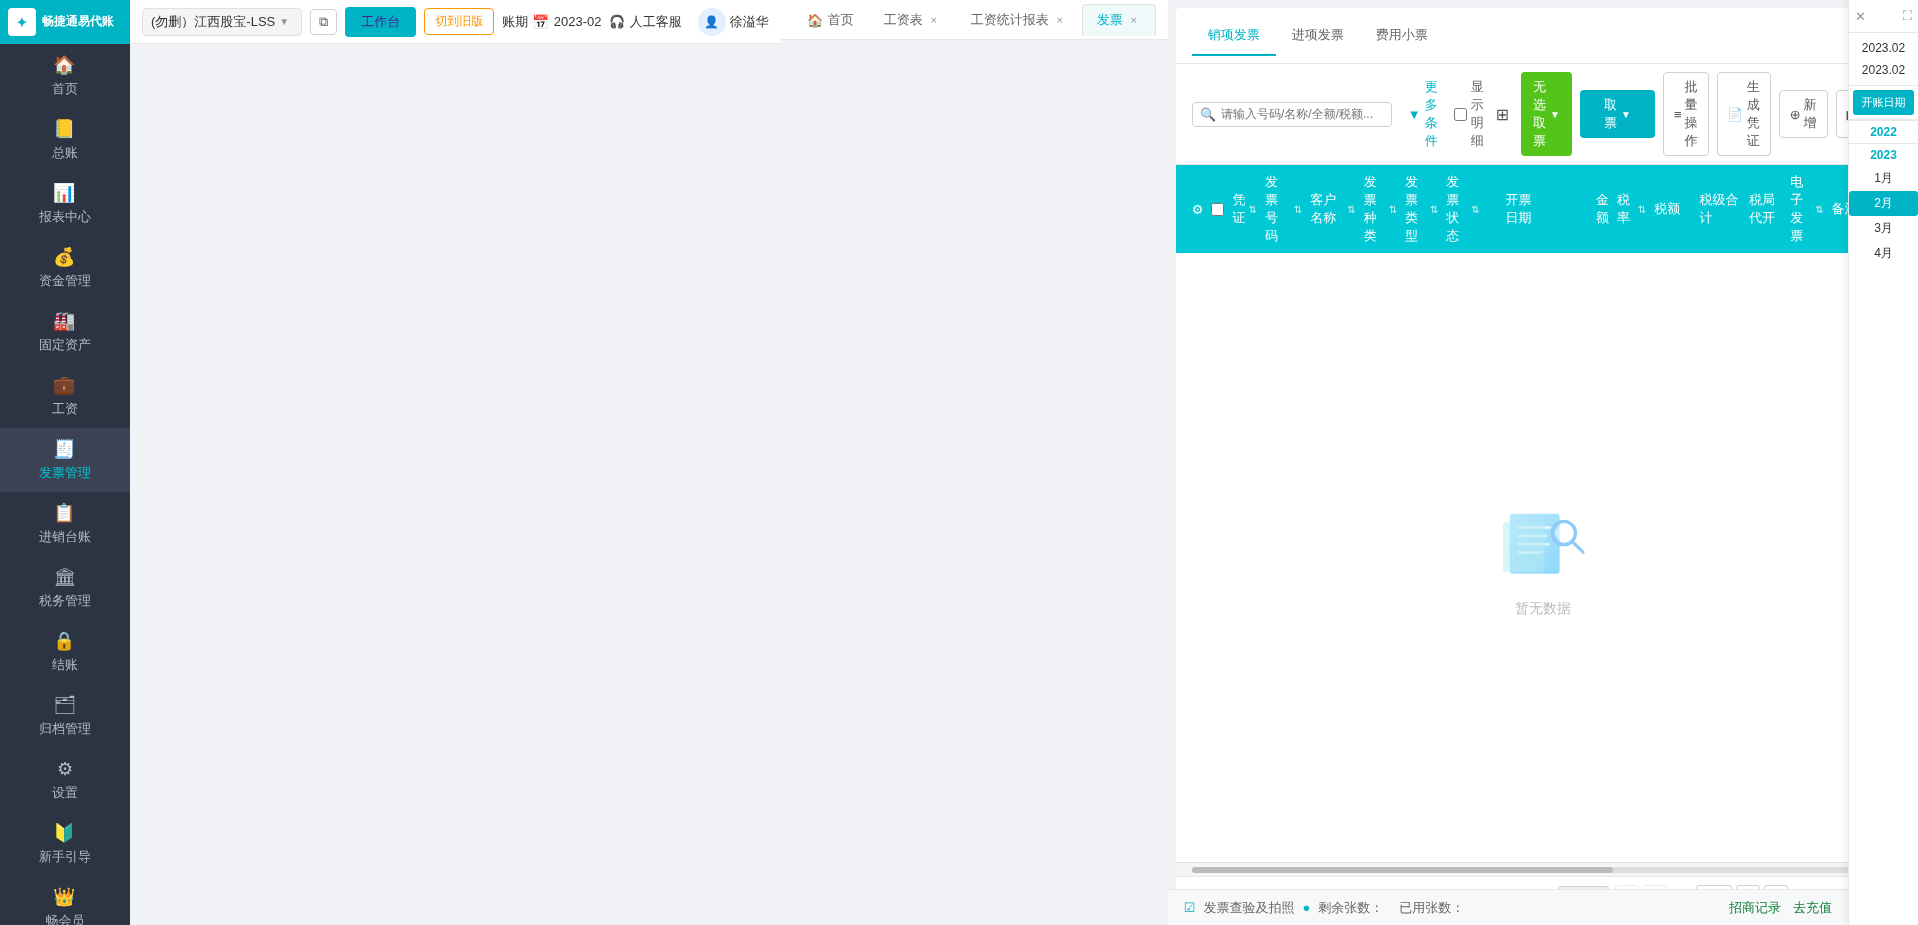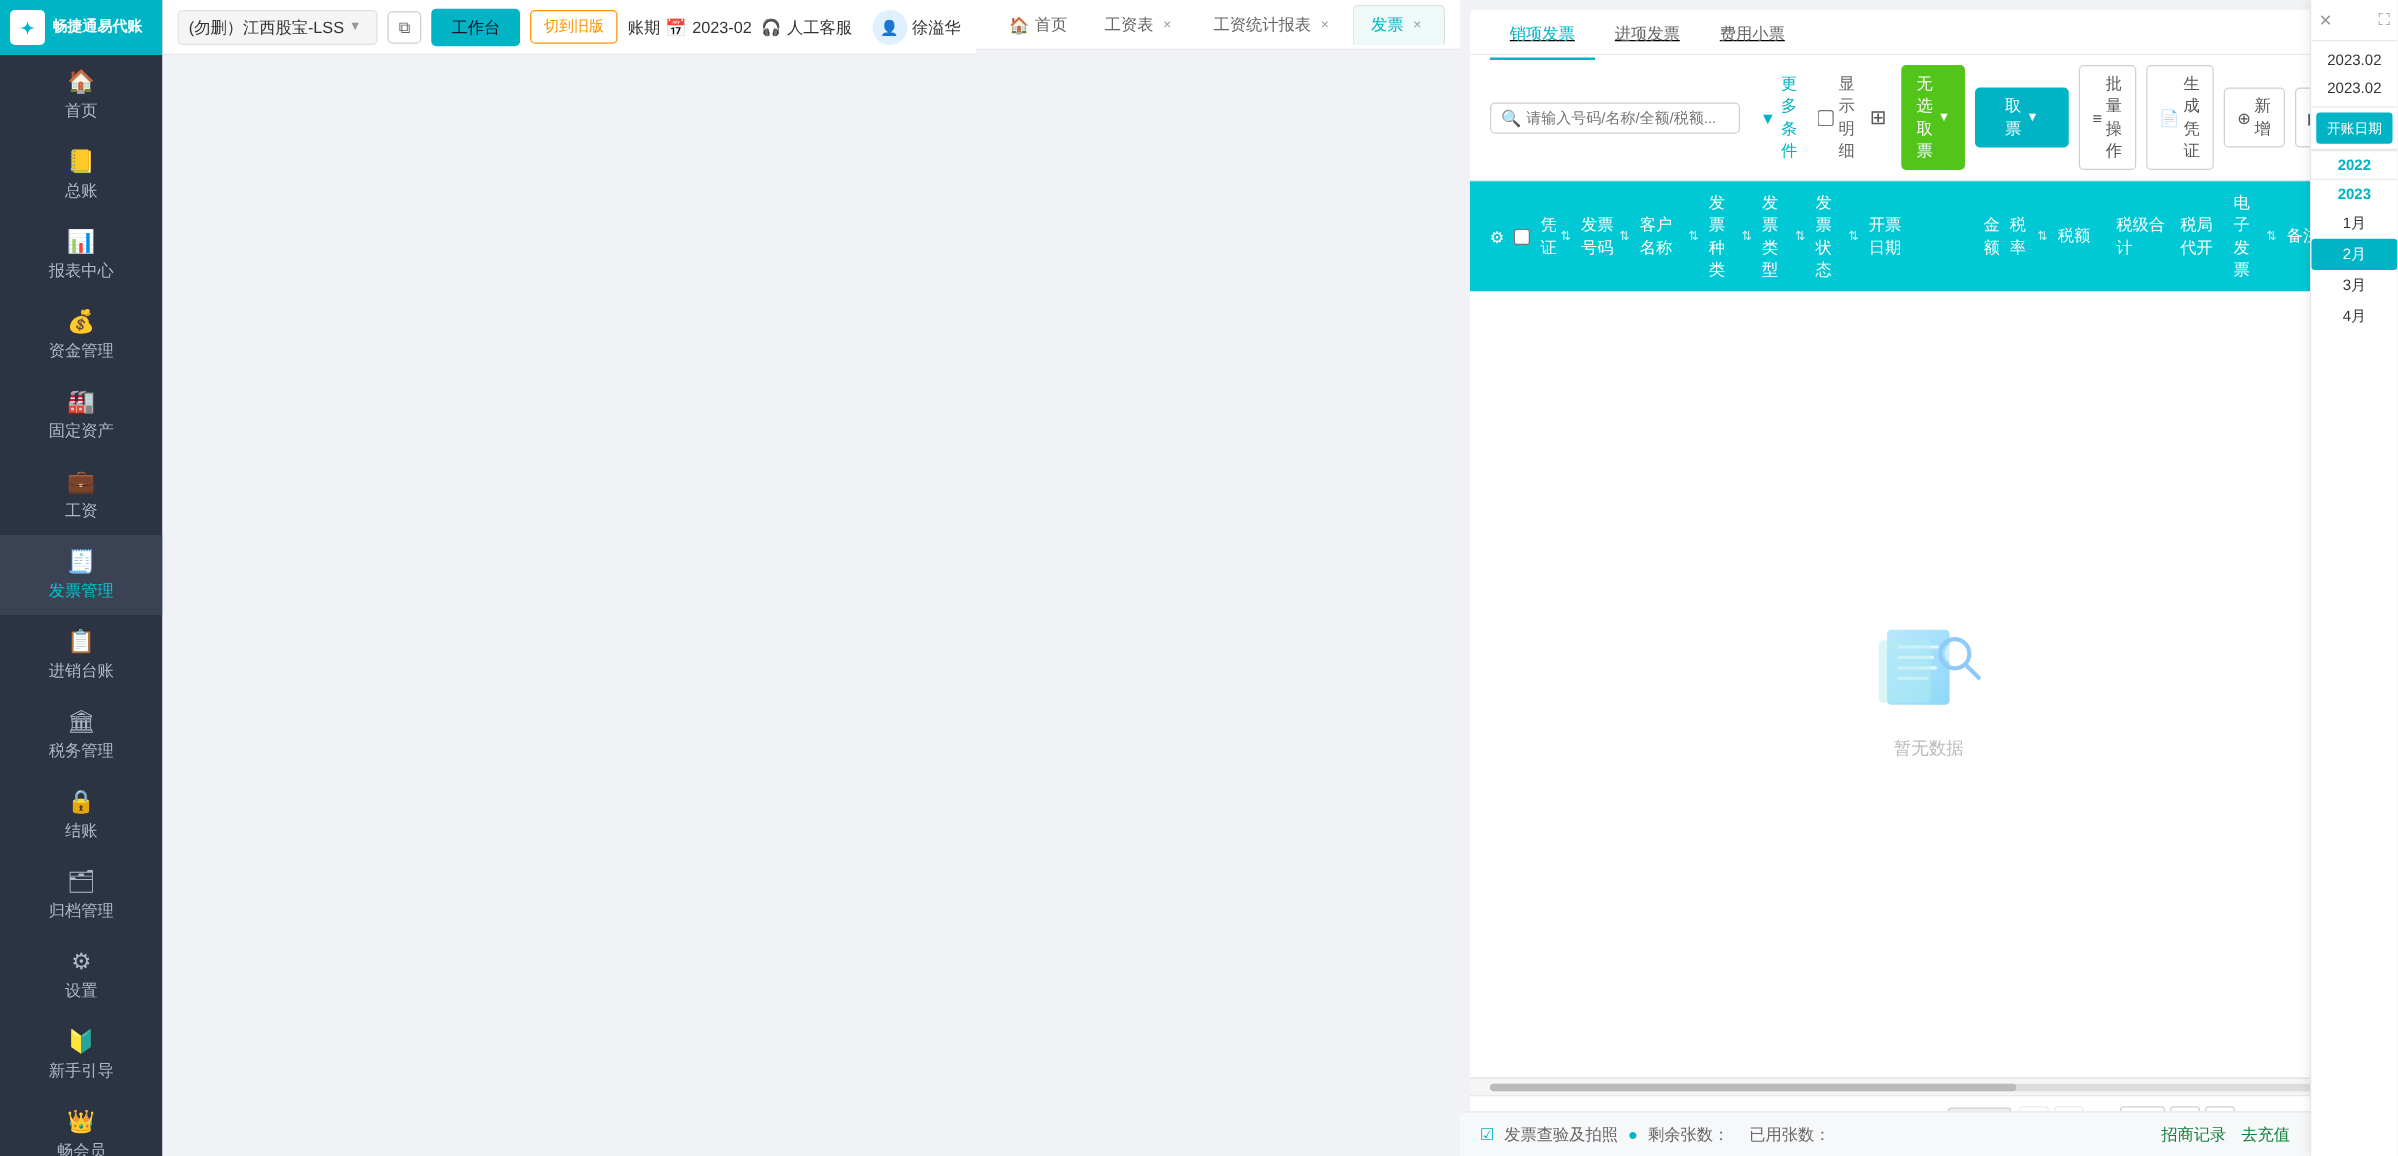--- a/index.html
+++ b/index.html
@@ -76,21 +76,21 @@
       cursor: pointer; min-width: 160px;
       font-size: 13px; color: #333;
     }
     .topbar-company .arrow { color: #999; font-size: 10px; }
     .topbar-copy-btn {
       background: none; border: 1px solid #d0d0d0;
       border-radius: 4px; padding: 4px 8px;
       cursor: pointer; color: #666; font-size: 13px;
     }
     .topbar-workspace-btn {
-      background: #00b4c5; color: #0f172a;
+      background: #00b4c5; color: #4c1d95;
       border: none; border-radius: 4px;
       padding: 6px 16px; cursor: pointer; font-size: 13px;
     }
     .topbar-switch-btn {
       background: none; border: 1px solid #ff9500;
       color: #ff9500; border-radius: 4px;
       padding: 4px 10px; cursor: pointer; font-size: 12px;
     }
     .topbar-period {
       display: flex; align-items: center; gap: 4px;
@@ -166,26 +166,25 @@
       display: flex;
       flex-direction: column;
       margin: 8px;
       border-radius: 4px;
       overflow: hidden;
     }
 
     
     .sub-tabs {
       display: flex;
-      align-items: flex-start;
+      align-items: center;
       padding: 0 16px;
       border-bottom: 1px solid #e8e8e8;
-      height: 36px;
+      height: 56px;
       gap: 0;
-      text-decoration: underline;
     }
     .sub-tab {
       padding: 10px 16px;
       cursor: pointer;
       font-size: 13px;
       color: #666;
       border-bottom: 2px solid transparent;
     }
     .sub-tab.active { color: #00b4c5; border-bottom-color: #00b4c5; font-weight: 500; }
 
@@ -271,21 +270,21 @@
     }
     .th-cell .sort-icon { font-size: 10px; opacity: 0.8; }
     .th-settings { width: 28px; }
     .th-check { width: 24px; }
     .th-voucher { width: 60px; }
     .th-invoice-no { width: 100px; }
     .th-customer { width: 120px; }
     .th-inv-type { width: 90px; }
     .th-inv-category { width: 90px; }
     .th-inv-status { width: 90px; }
-    .th-open-date { width: 100px; }
+    .th-open-date { width: 100px; margin-left: 18px; }
     .th-amount { flex: 1; margin-left: 45px; }
     .th-tax-rate { width: 80px; }
     .th-tax { width: 100px; }
     .th-tax-total { width: 110px; }
     .th-tax-code { width: 90px; }
     .th-e-invoice { width: 90px; }
     .th-remark { width: 80px; }
     .th-op { width: 70px; }
 
     

